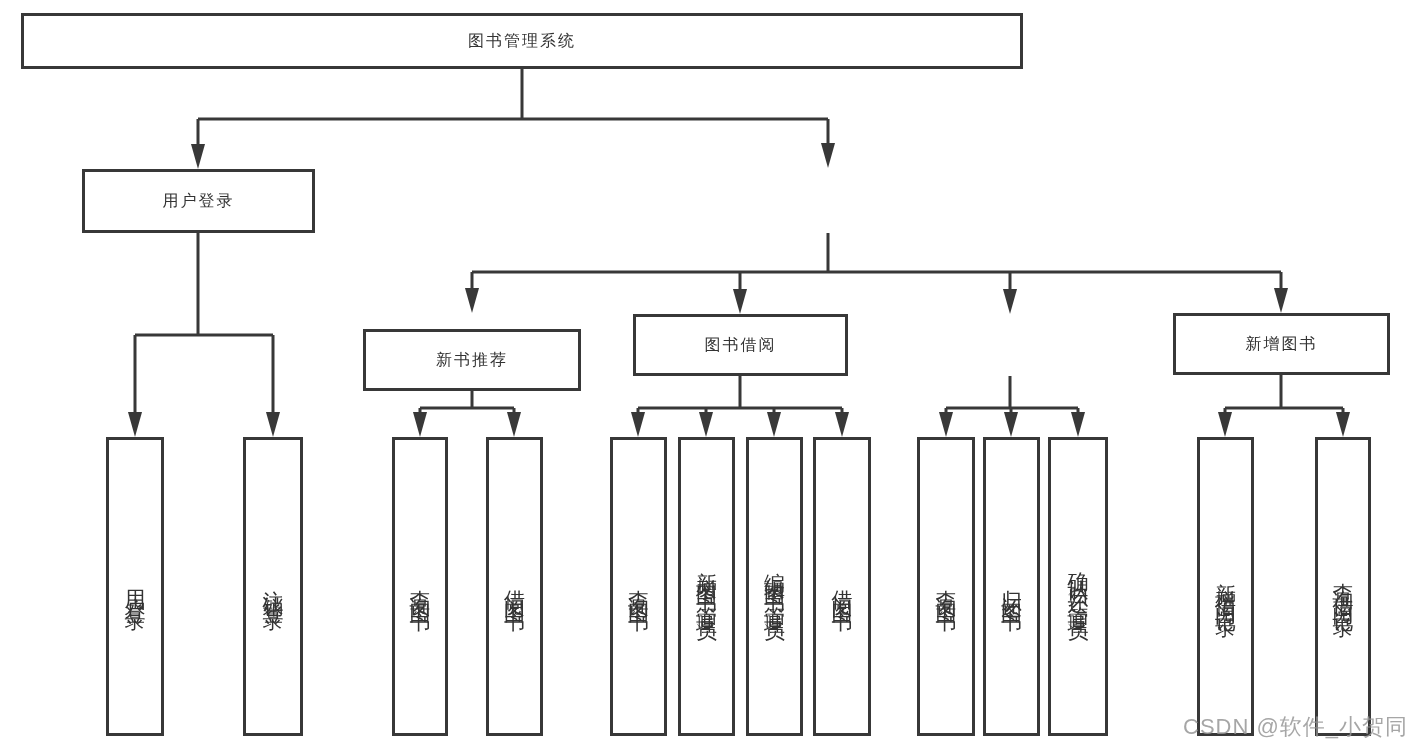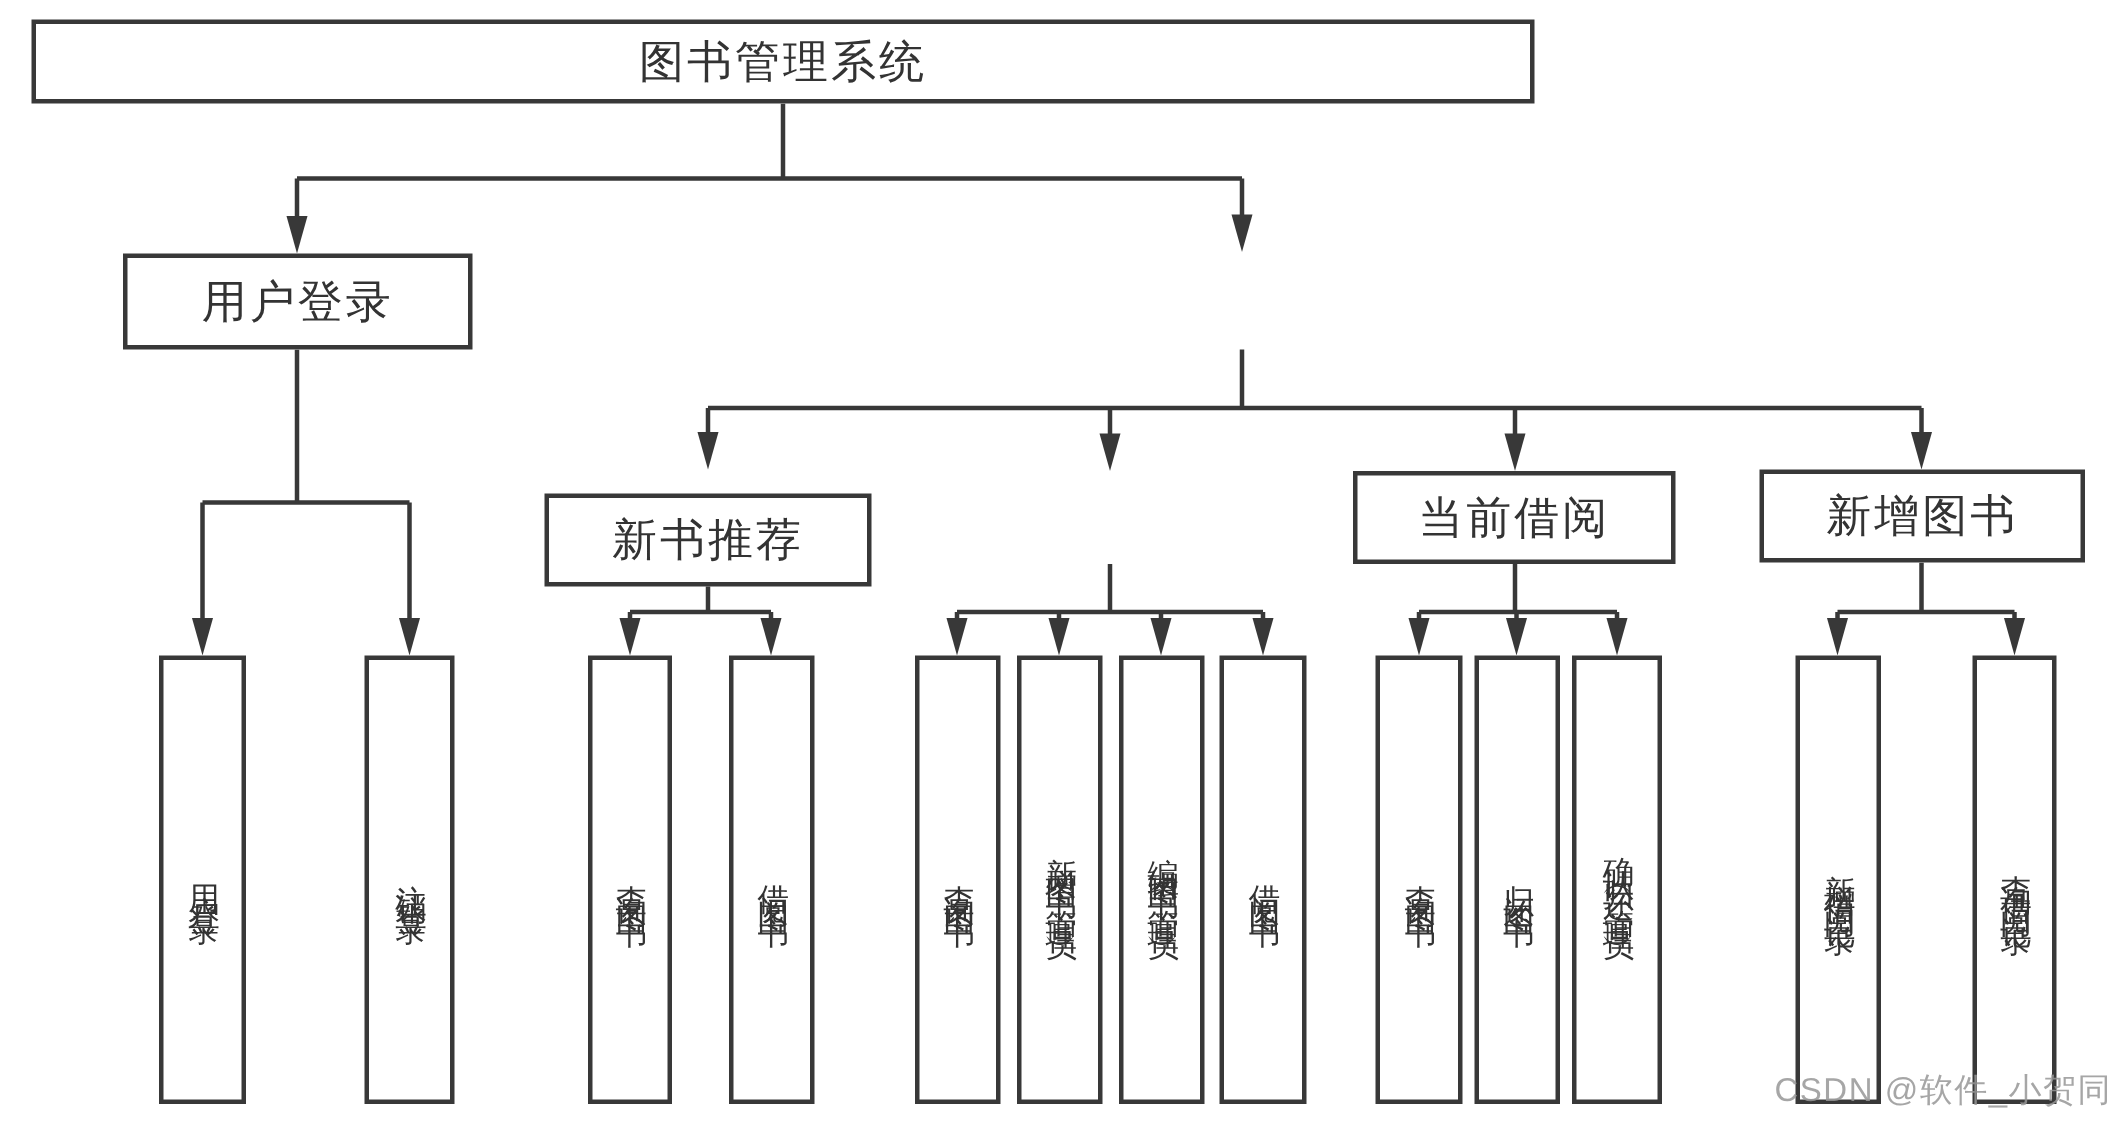--- a/index.html
+++ b/index.html
@@ -15,21 +15,21 @@
     pointer-events:none;
   }
   .box{
     position:absolute;
     box-sizing:border-box;
     background:#ffffff;
     border:3px solid #383838;
     display:flex;align-items:center;justify-content:center;
     color:#333333;
   }
-  .h-box{font-size:30px;letter-spacing:2px;white-space:nowrap;text-align:right;}
+  .h-box{font-size:16px;letter-spacing:2px;white-space:nowrap;text-align:right;}
   .v-box .v-text{
     writing-mode:vertical-rl;
     text-orientation:mixed;
     font-size:21px;
     letter-spacing:7px;
     line-height:1.15;
     white-space:nowrap;
   }
   .watermark{
     position:absolute;
@@ -77,21 +77,21 @@
       <polygon points="1218,412 1232,412 1225,437"></polygon>
       <polygon points="1336,412 1350,412 1343,437"></polygon>
     </g>
   </svg>
 
   <div class="box h-box" style="left:21px;top:13px;width:1002px;height:56px;">图书管理系统</div>
 
   <div class="box h-box" style="left:82px;top:169px;width:233px;height:64px;">用户登录</div>
 
   <div class="box h-box" style="left:363px;top:313px;width:218px;height:62px;margin-top:16px;">新书推荐</div>
-  <div class="box h-box" style="left:902px;top:314px;width:215px;height:62px;">当前借阅</div>
+  <div class="box h-box" style="left:633px;top:314px;width:215px;height:62px;">图书借阅</div>
   <div class="box h-box" style="left:1173px;top:313px;width:217px;height:62px;">新增图书</div>
 
   <div class="box v-box" style="left:106px;top:437px;width:58px;height:299px;">
     <span class="v-text">用户登录</span>
   </div>
   <div class="box v-box" style="left:243px;top:437px;width:60px;height:299px;">
     <span class="v-text">注销登录</span>
   </div>
 
   <div class="box v-box" style="left:392px;top:437px;width:56px;height:299px;">

